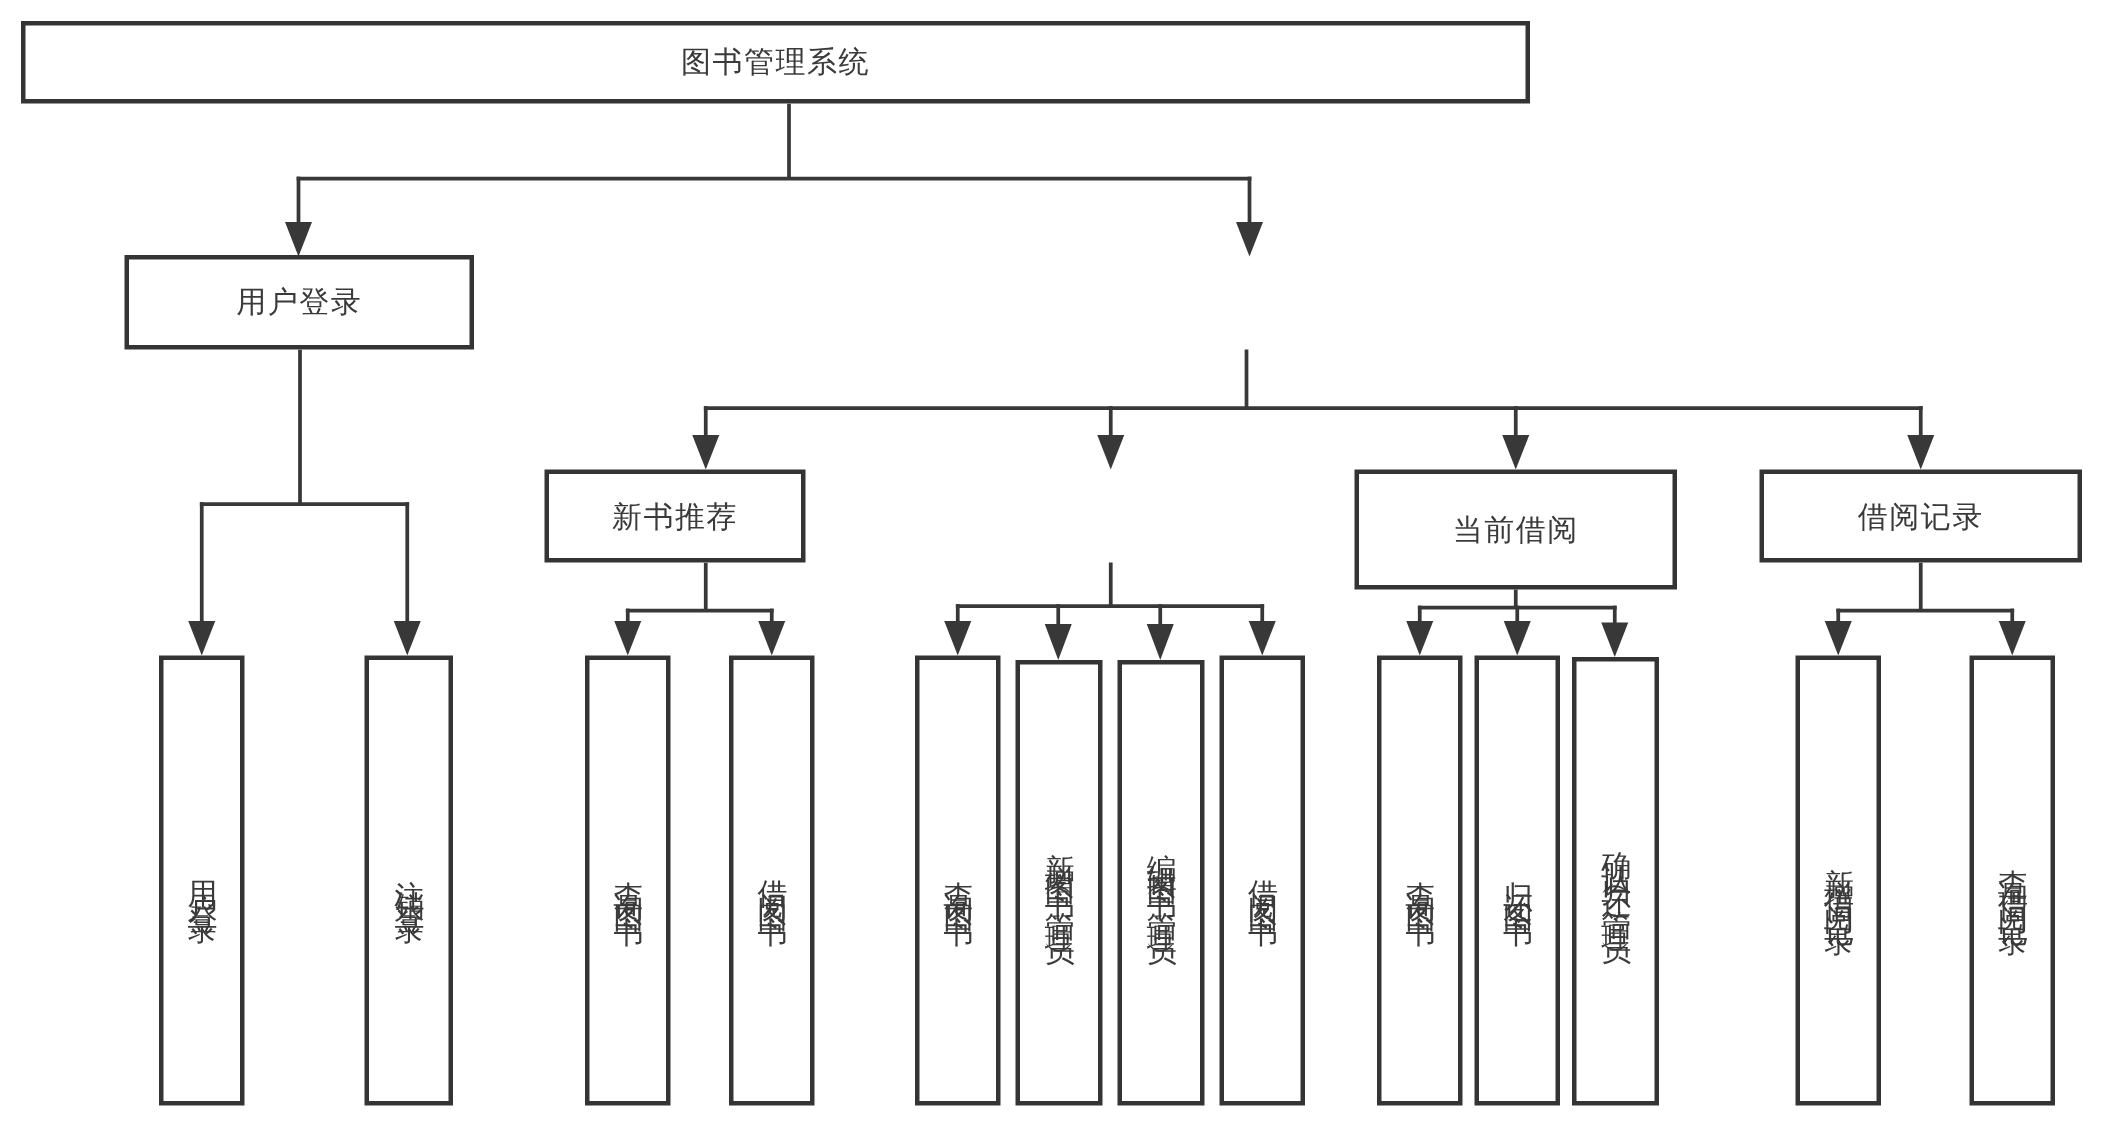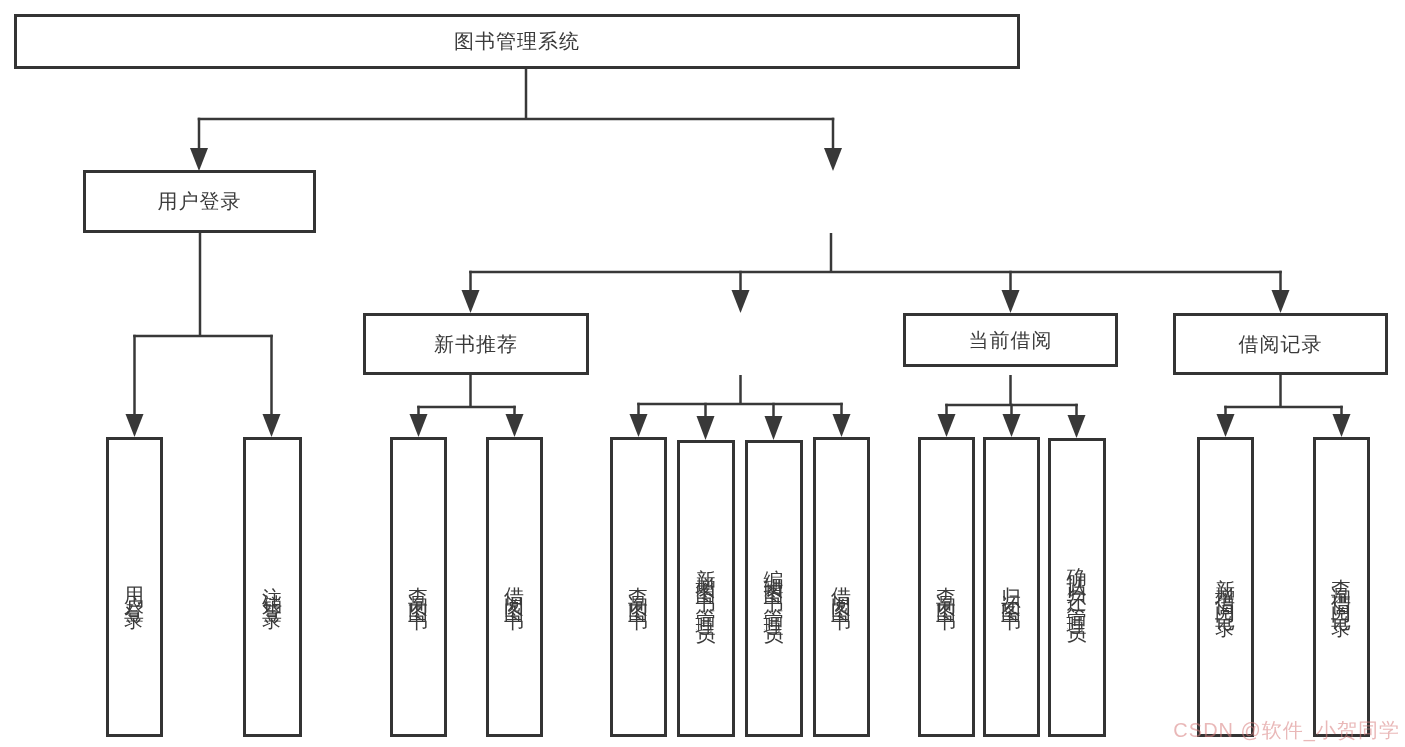--- a/index.html
+++ b/index.html
@@ -133,24 +133,24 @@
   </svg>
 
   <div class="node" style="left:14px; top:14px; width:1006px; height:55px;">
     <span class="h-label">图书管理系统</span>
   </div>
 
   <div class="node" style="left:83px; top:170px; width:233px; height:63px;">
     <span class="h-label">用户登录</span>
   </div>
 
-  <div class="node" style="left:363px; top:313px; width:226px; height:62px;">
+  <div class="node" style="left:363px; top:313px; width:174px; height:62px;">
     <span class="h-label">新书推荐</span>
   </div>
-  <div class="node" style="left:903px; top:313px; width:215px; height:54px;align-items:center;">
+  <div class="node" style="left:903px; top:313px; width:215px; height:80px;align-items:center;">
     <span class="h-label">当前借阅</span>
   </div>
   <div class="node" style="left:1173px; top:313px; width:215px; height:62px;">
     <span class="h-label">借阅记录</span>
   </div>
 
   <div class="node" style="left:106px; top:437px; width:57px; height:300px;">
     <span class="v-label">用户登录</span>
   </div>
   <div class="node" style="left:243px; top:437px; width:59px; height:300px;">
@@ -187,15 +187,14 @@
     <span class="v-label">确认归还（管理员）</span>
   </div>
 
   <div class="node" style="left:1197px; top:437px; width:57px; height:300px;">
     <span class="v-label">新增借阅记录</span>
   </div>
   <div class="node" style="left:1313px; top:437px; width:57px; height:300px;">
     <span class="v-label">查询借阅记录</span>
   </div>
 
-  <div class="watermark" style="color: rgb(216, 127, 127);">CSDN @软件_小贺同学</div>
 
 </div>
 
 </body></html>

